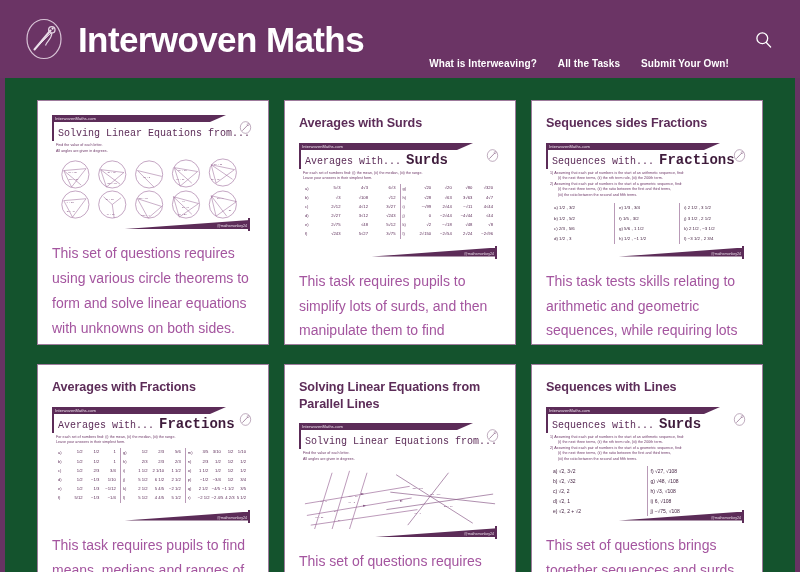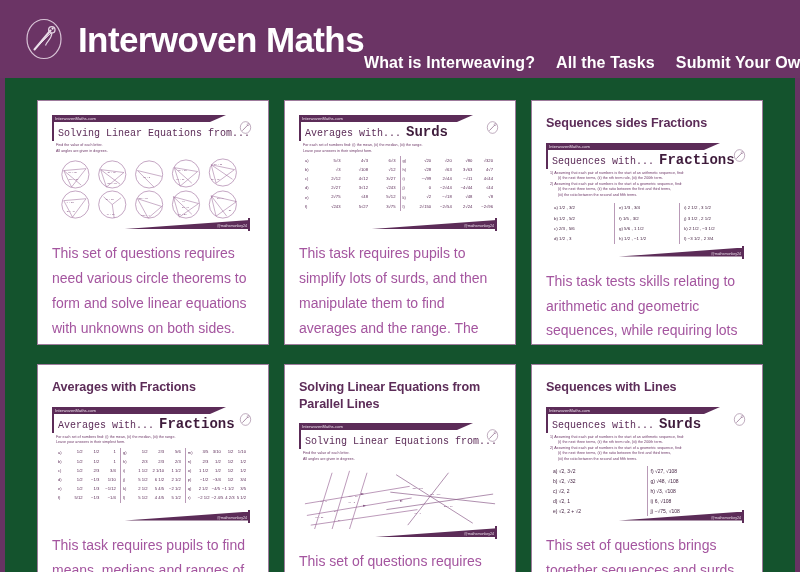--- a/index.html
+++ b/index.html
@@ -71,21 +71,21 @@
   .main-nav {
     margin-left: auto;
     display: flex;
     align-items: center;
     gap: 21px;
     padding-right: 4px;
   }
 
   .nav-link {
     color: #ffffff;
-    font-size: 16px;
+    font-size: 10px;
     font-weight: bold;
     text-decoration: none;
     white-space: nowrap;
     letter-spacing: 0.1px;
     margin-top: 48px;
   }
 
   .search-btn {
     background: none;
     border: 0;
@@ -426,24 +426,25 @@
               </g>
             </svg>
           </div>
           <div class="thumb-bottombar">
             <div class="wedge"></div>
             <div class="rightbar"></div>
             <span class="thumb-handle">@mathsmonkey24</span>
           </div>
         </div>
 
-        <div class="card-desc">This set of questions requires need various circle theorems to form and solve linear equations with unknowns on both sides.</div>
+        <div class="card-desc">This set of questions requires using various circle theorems to form and solve linear equations with unknowns on both sides.</div>
       </article>
 
       <article class="task-card">
+        <div class="card-title">Averages with Surds</div>
 
         <div class="thumb">
           <div class="thumb-topbar">
             <span class="thumb-domain">InterwovenMaths.com</span>
           </div>
           <div class="thumb-titlerow">
             <span class="thumb-title-a">Averages with...</span>
             <span class="thumb-title-b">Surds</span>
             <span class="thumb-logo">
               <svg viewBox="0 0 14 14" width="13" height="13">

